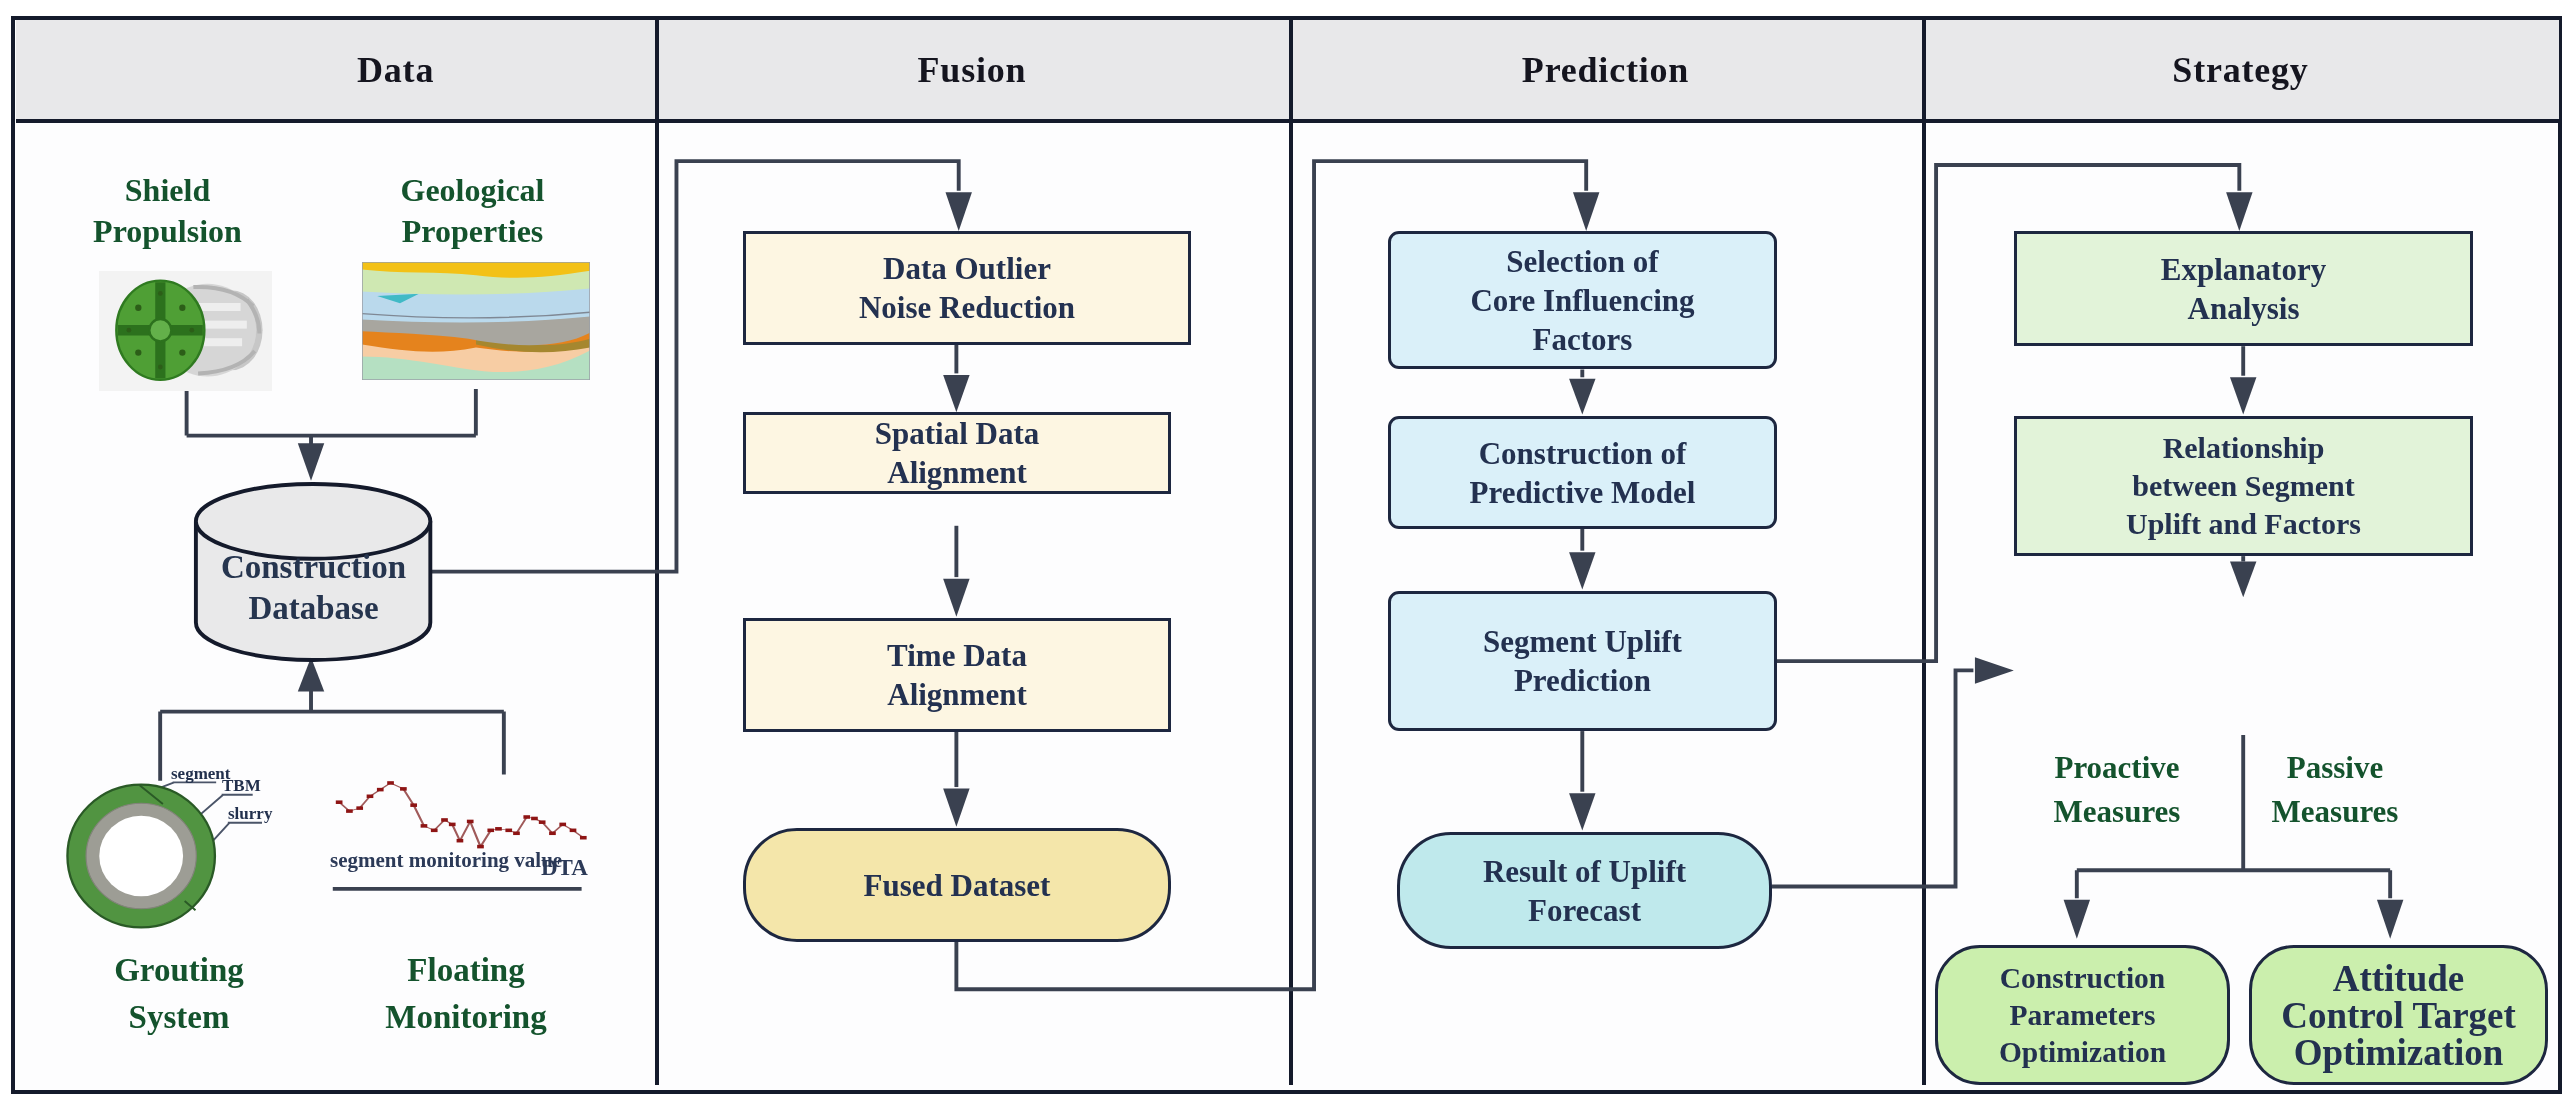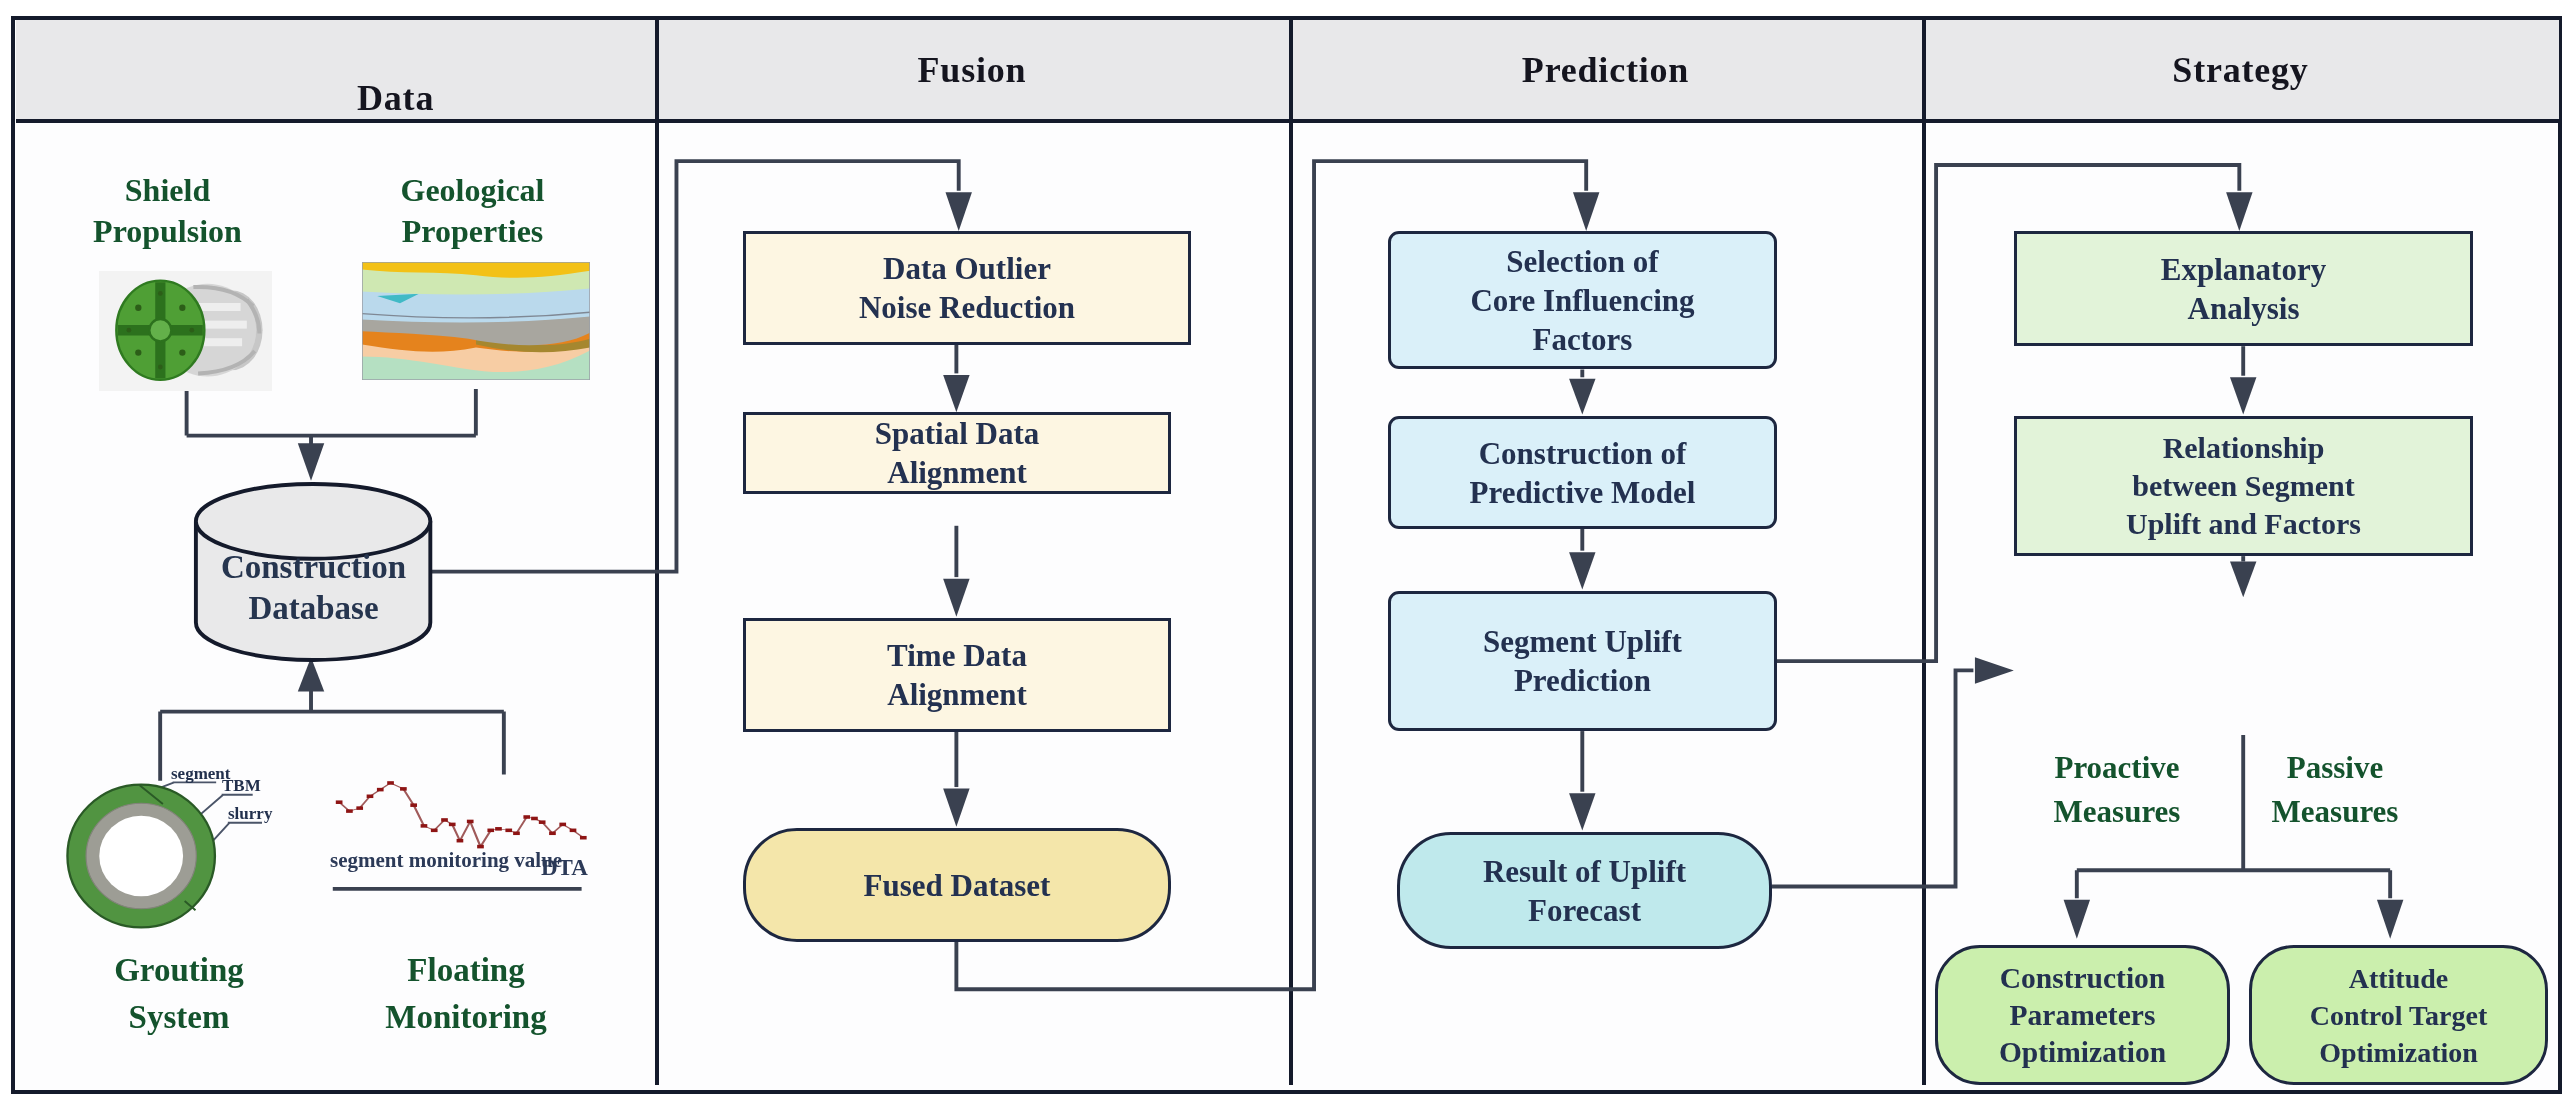--- a/index.html
+++ b/index.html
@@ -37,21 +37,21 @@
 <body>
 
 <div id="canvas">
 
   <div class="abs frame"></div>
   <div class="abs headerband"></div>
   <div class="abs vdiv" style="left:655px;"></div>
   <div class="abs vdiv" style="left:1289px;"></div>
   <div class="abs vdiv" style="left:1922px;"></div>
 
-  <div class="abs hcell" style="left:15.6px;width:760px;margin-top:28px;">Data</div>
+  <div class="abs hcell" style="left:15.6px;width:760px;">Data</div>
   <div class="abs hcell" style="left:655px;width:634px;">Fusion</div>
   <div class="abs hcell" style="left:1289px;width:633px;">Prediction</div>
   <div class="abs hcell" style="left:1922px;width:637px;">Strategy</div>
 
   <svg class="abs layer" width="2576" height="1120" viewBox="0 0 3313 1440">
     <g>
       <path class="cl" d="M240,502 V560 M612,500 V560 M240,560 H612 M400,560 V572"></path>
       <polygon class="ah" points="400,618 383,570 417,570"></polygon>
     </g>
     <g>
@@ -229,18 +229,18 @@
 Uplift and Factors</div>
 
   <div class="abs t lbl" style="left:2020px;top:746px;width:194px;font-size:31px;line-height:44px;z-index:2;">Proactive
 Measures</div>
   <div class="abs t lbl" style="left:2238px;top:746px;width:194px;font-size:31px;line-height:44px;z-index:2;">Passive
 Measures</div>
 
   <div class="abs node pill" style="left:1935px;top:945px;width:295px;height:140px;border-radius:45px;background:var(--green_deep);font-size:29.5px;line-height:37px;">Construction
 Parameters
 Optimization</div>
-  <div class="abs node pill" style="left:2249px;top:945px;width:299px;height:140px;border-radius:45px;background:var(--green_deep);font-size:28px;line-height:37px;">Attitude
+  <div class="abs node pill" style="left:2249px;top:945px;width:299px;height:140px;border-radius:45px;background:var(--green_deep);font-size:37px;line-height:37px;">Attitude
 Control Target
 Optimization</div>
 
 </div>
 
 
 </body></html>

